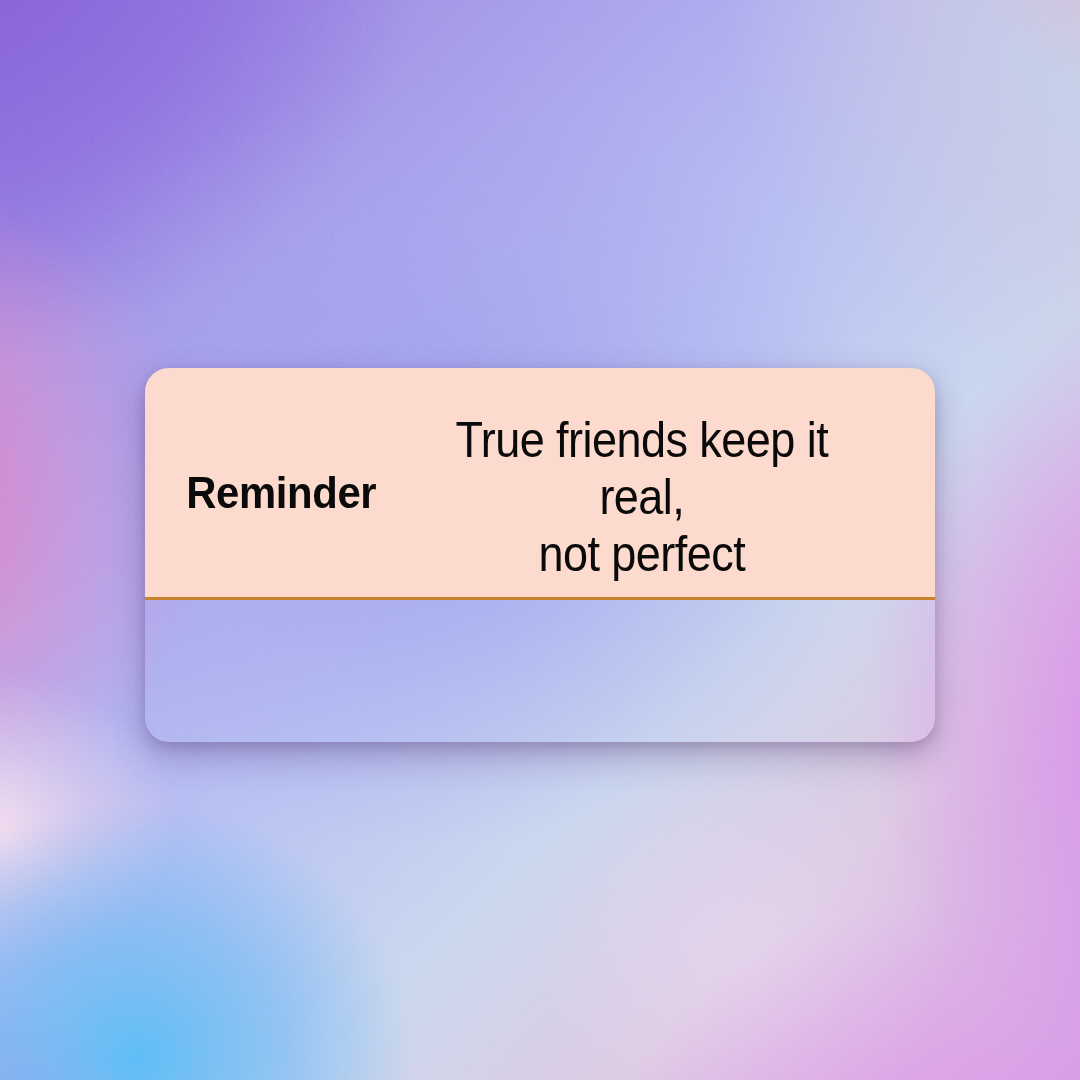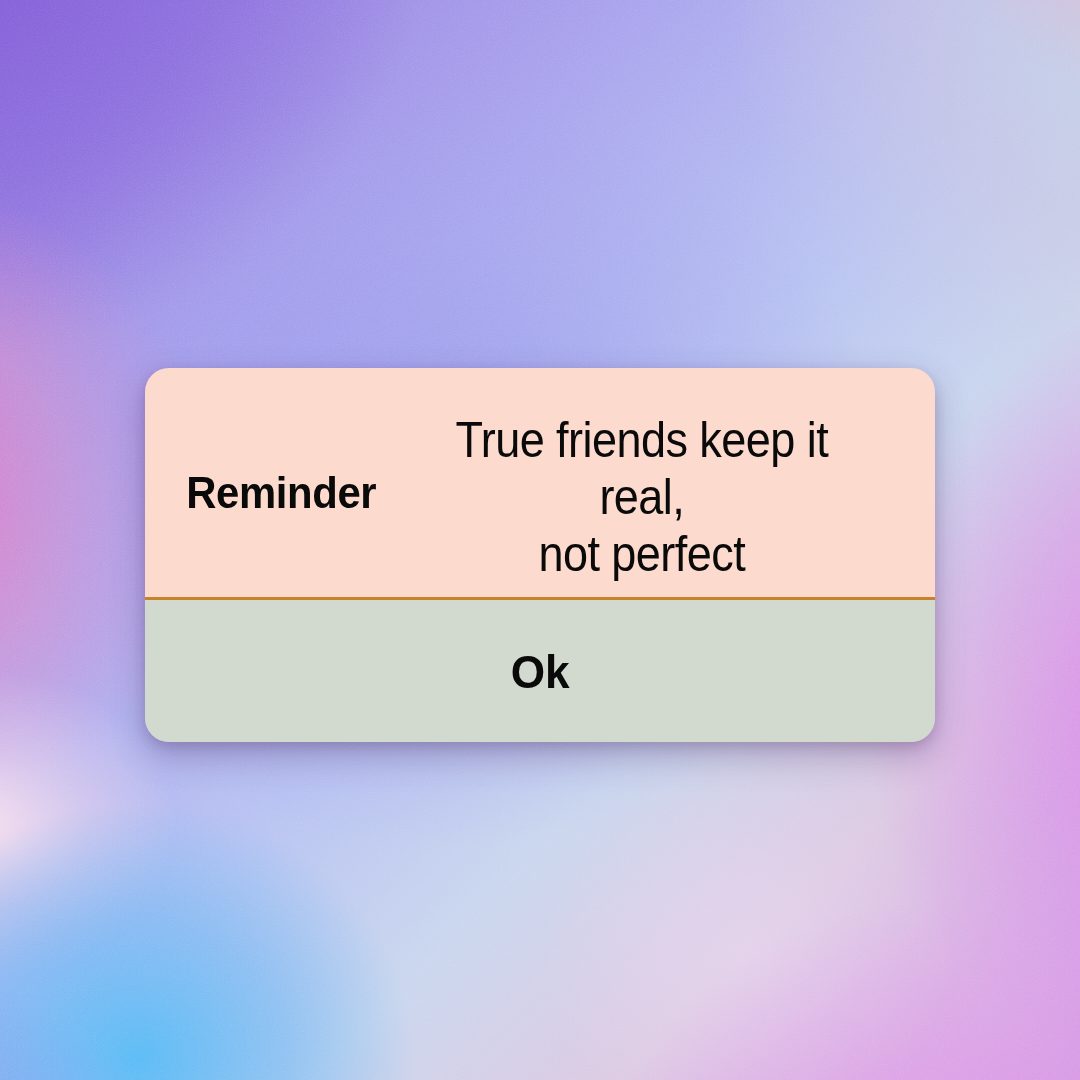--- a/index.html
+++ b/index.html
@@ -250,17 +250,14 @@
 
   <div id="dialog-body">
     <div id="dialog-title">Reminder</div>
 
     <div id="dialog-message">True friends keep it real,
 not perfect</div>
   </div>
 
   <div id="dialog-divider"></div>
 
-  <div id="dialog-footer" role="button">
-    <span id="ok-label">Ok</span>
-  </div>
 
 </div>
 
 </body></html>

